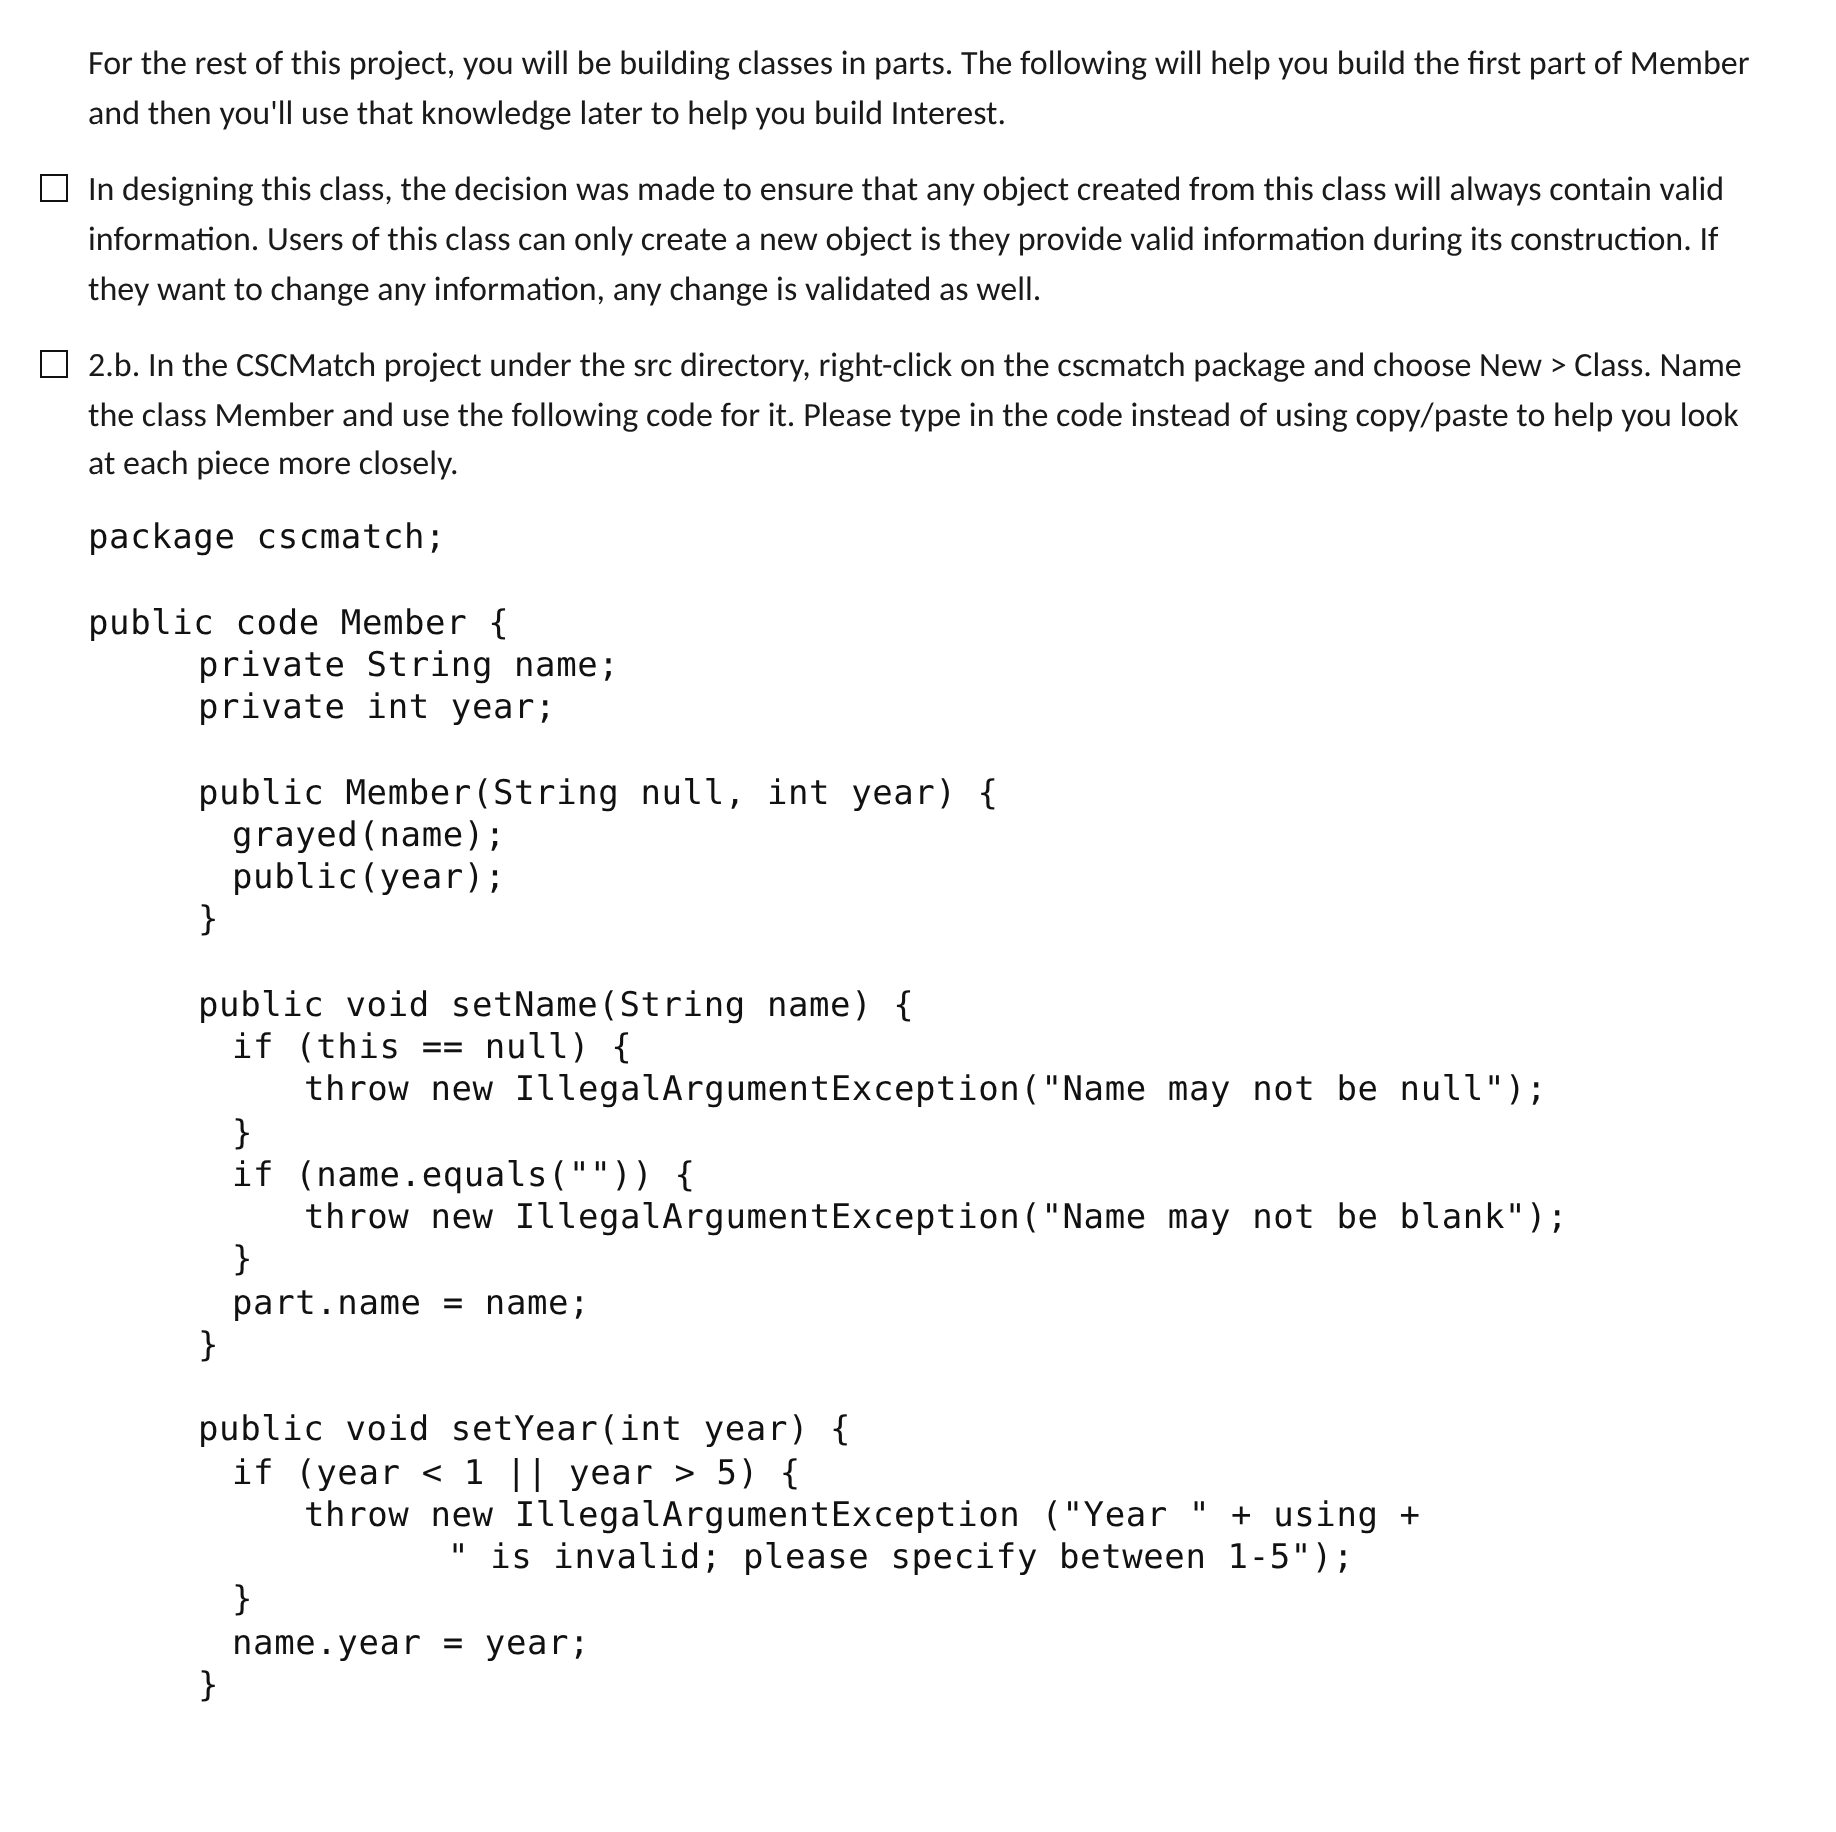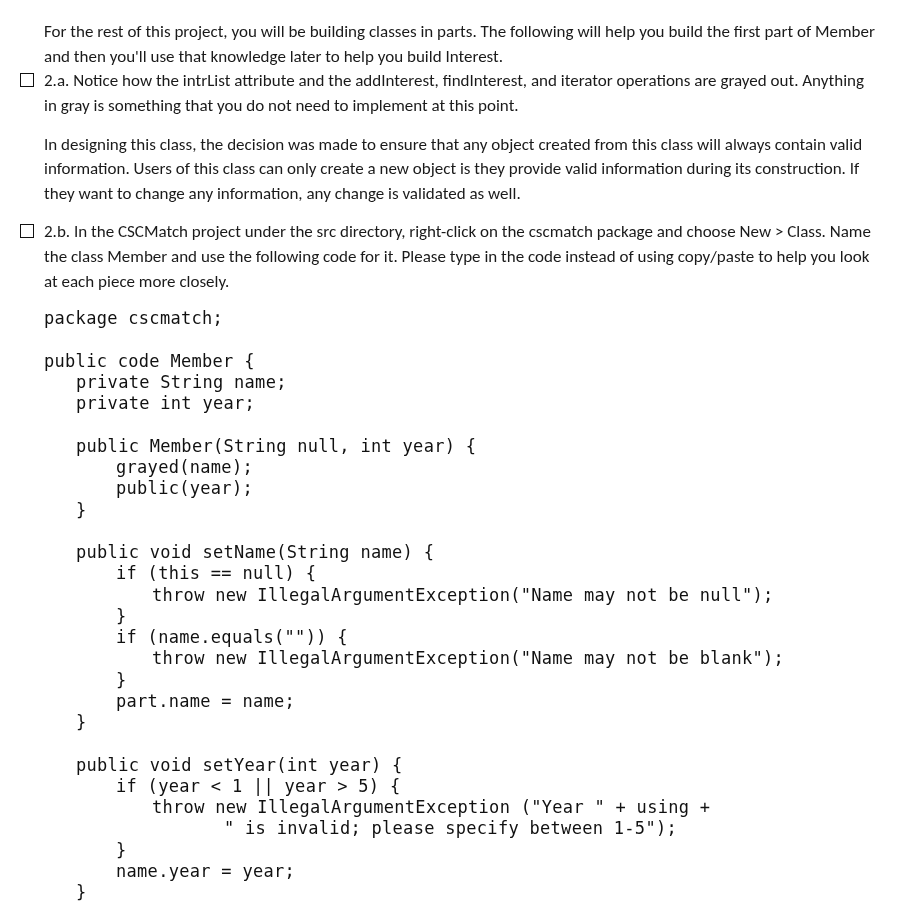--- a/index.html
+++ b/index.html
@@ -5,54 +5,53 @@
   * { margin:0; padding:0; box-sizing:border-box }
   body {
     font-family: Calibri, "Segoe UI", Arial, sans-serif;
     background:#fff;
     color:#1a1a1a;
     padding:20px 40px 20px 20px;
     width:918px;
     font-size:17px;
     line-height:1.45;
   }
-  .intro { margin-left:24px; margin-bottom:0 }
+  .intro { margin-left:24px; margin-bottom:14px }
   .task { display:flex; align-items:flex-start; margin-bottom:14px }
   .checkbox {
     flex:0 0 14px; height:14px; width:14px;
     border:1.5px solid #111;
     margin-right:10px; margin-top:4px;
   }
   .task-body { flex:1 }
   .task-body p { margin-bottom:14px }
   .task-body p:last-child { margin-bottom:0 }
   pre.code {
     font-family:"Segoe UI Mono","Lucida Console",Consolas,monospace;
     font-size:17px;
     line-height:1.25;
     white-space:pre;
     letter-spacing:0.3px;
     color:#111;
   }
-  .indent1 { margin-left:32px }
+  .indent1 { margin-left:55px }
   .indent2 { margin-left:72px }
   .indent3 { margin-left:108px }
   .indent5 { margin-left:180px }
 </style>
 </head>
 <body>
 
 <div class="intro">
   <p>For the rest of this project, you will be building classes in parts. The following will help you build the first part of Member and then you'll use that knowledge later to help you build Interest.</p>
 </div>
 
 <div class="task">
   <div class="checkbox"></div>
   <div class="task-body">
-    <p>2.a. Notice how the intrList attribute and the addInterest, findInterest, and iterator operations are grayed out. Anything in gray is something that you do not need to implement at this point.</p>
     <p>In designing this class, the decision was made to ensure that any object created from this class will always contain valid information. Users of this class can only create a new object is they provide valid information during its construction. If they want to change any information, any change is validated as well.</p>
   </div>
 </div>
 
 <div class="task">
   <div class="checkbox"></div>
   <div class="task-body">
     <p>2.b. In the CSCMatch project under the src directory, right-click on the cscmatch package and choose New &gt; Class. Name the class Member and use the following code for it. Please type in the code instead of using copy/paste to help you look at each piece more closely.</p>
 
 <pre class="code"><span>package cscmatch;</span>

